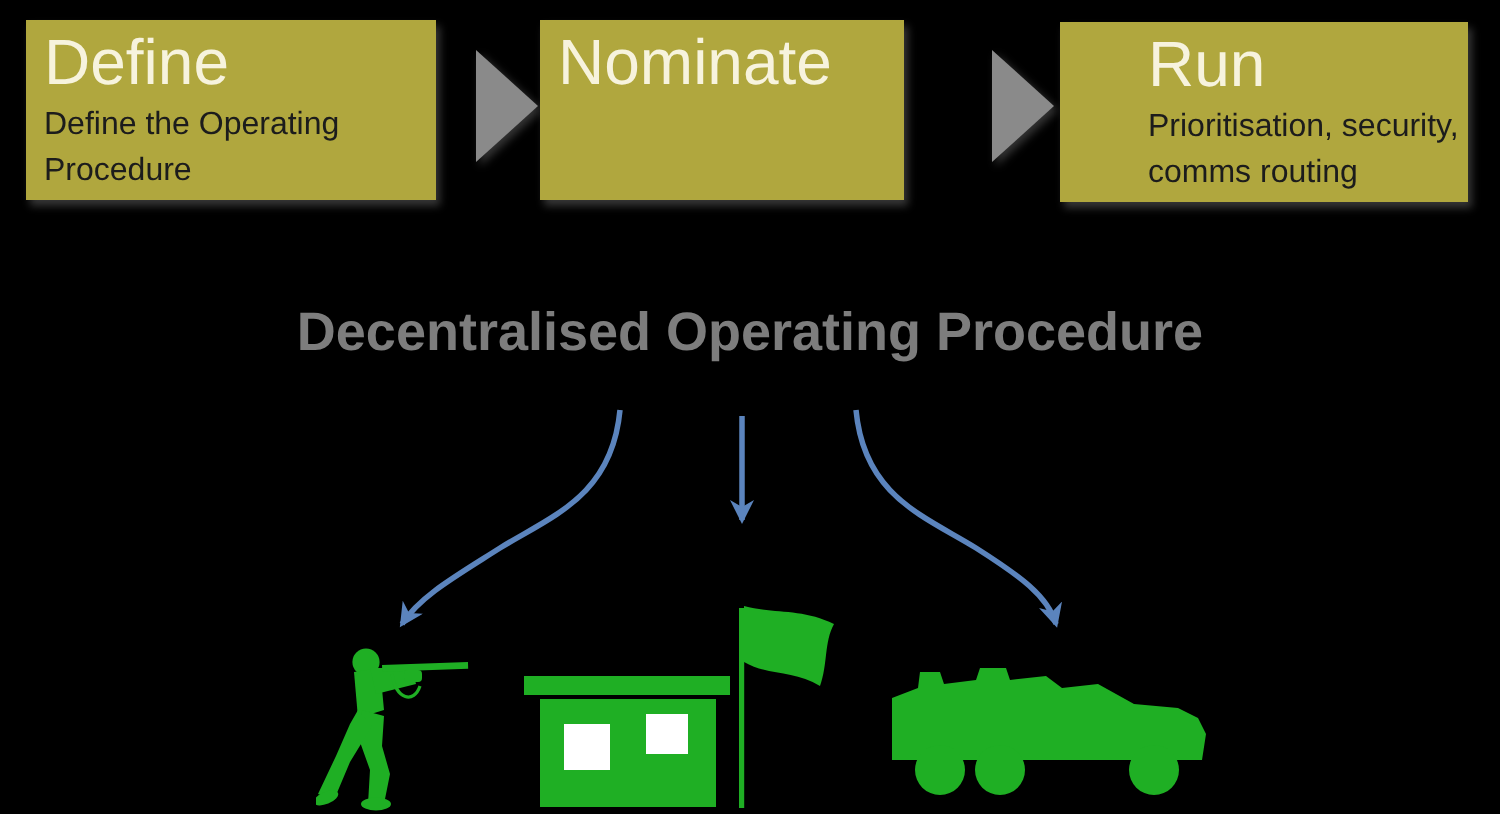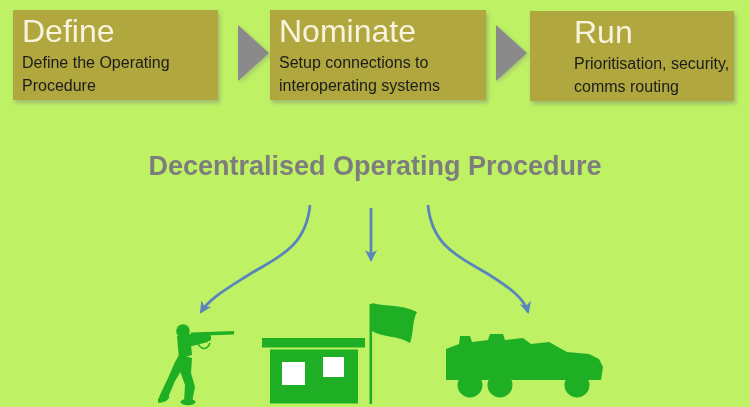--- a/index.html
+++ b/index.html
@@ -1,17 +1,17 @@
 <!DOCTYPE html>
 <html><head>
 <meta charset="utf-8">
 <style>
   html,body{margin:0;padding:0;background:#ffffff;}
   .canvas{
-    position:relative;width:750px;height:407px;background:#bef264;overflow:hidden;
+    position:relative;width:750px;height:407px;background:#000000;overflow:hidden;
     font-family:"Liberation Sans",sans-serif;
   }
   .step-box{
     position:absolute;top:10px;height:90px;background:#b0a73e;
     box-shadow:2px 3px 4px rgba(120,120,120,.45);
     padding:3px 4px 0 9px;box-sizing:border-box;
   }
   .step-box .step-title{
     font-size:32px;line-height:36px;color:#f7f3dd;font-weight:400;
     letter-spacing:0px;
@@ -36,23 +36,22 @@
 <body>
 
 <div class="canvas">
 
   <div class="step-box" style="left:13px;width:205px;">
     <div class="step-title">Define</div>
     <div class="step-desc">Define the Operating Procedure</div>
   </div>
   <div class="chevron" style="left:238px;"></div>
 
-  <div class="step-box" style="left:270px;width:216px;">
+  <div class="step-box" style="left:270px;width:182px;">
     <div class="step-title">Nominate</div>
-    <div class="step-desc">Setup connections to interoperating systems</div>
   </div>
   <div class="chevron" style="left:496px;"></div>
 
   <div class="step-box" style="left:530px;width:204px;top:11px;padding-left:44px;">
     <div class="step-title">Run</div>
     <div class="step-desc">Prioritisation, security, comms routing</div>
   </div>
 
   <div class="subtitle">Decentralised Operating Procedure</div>
 

